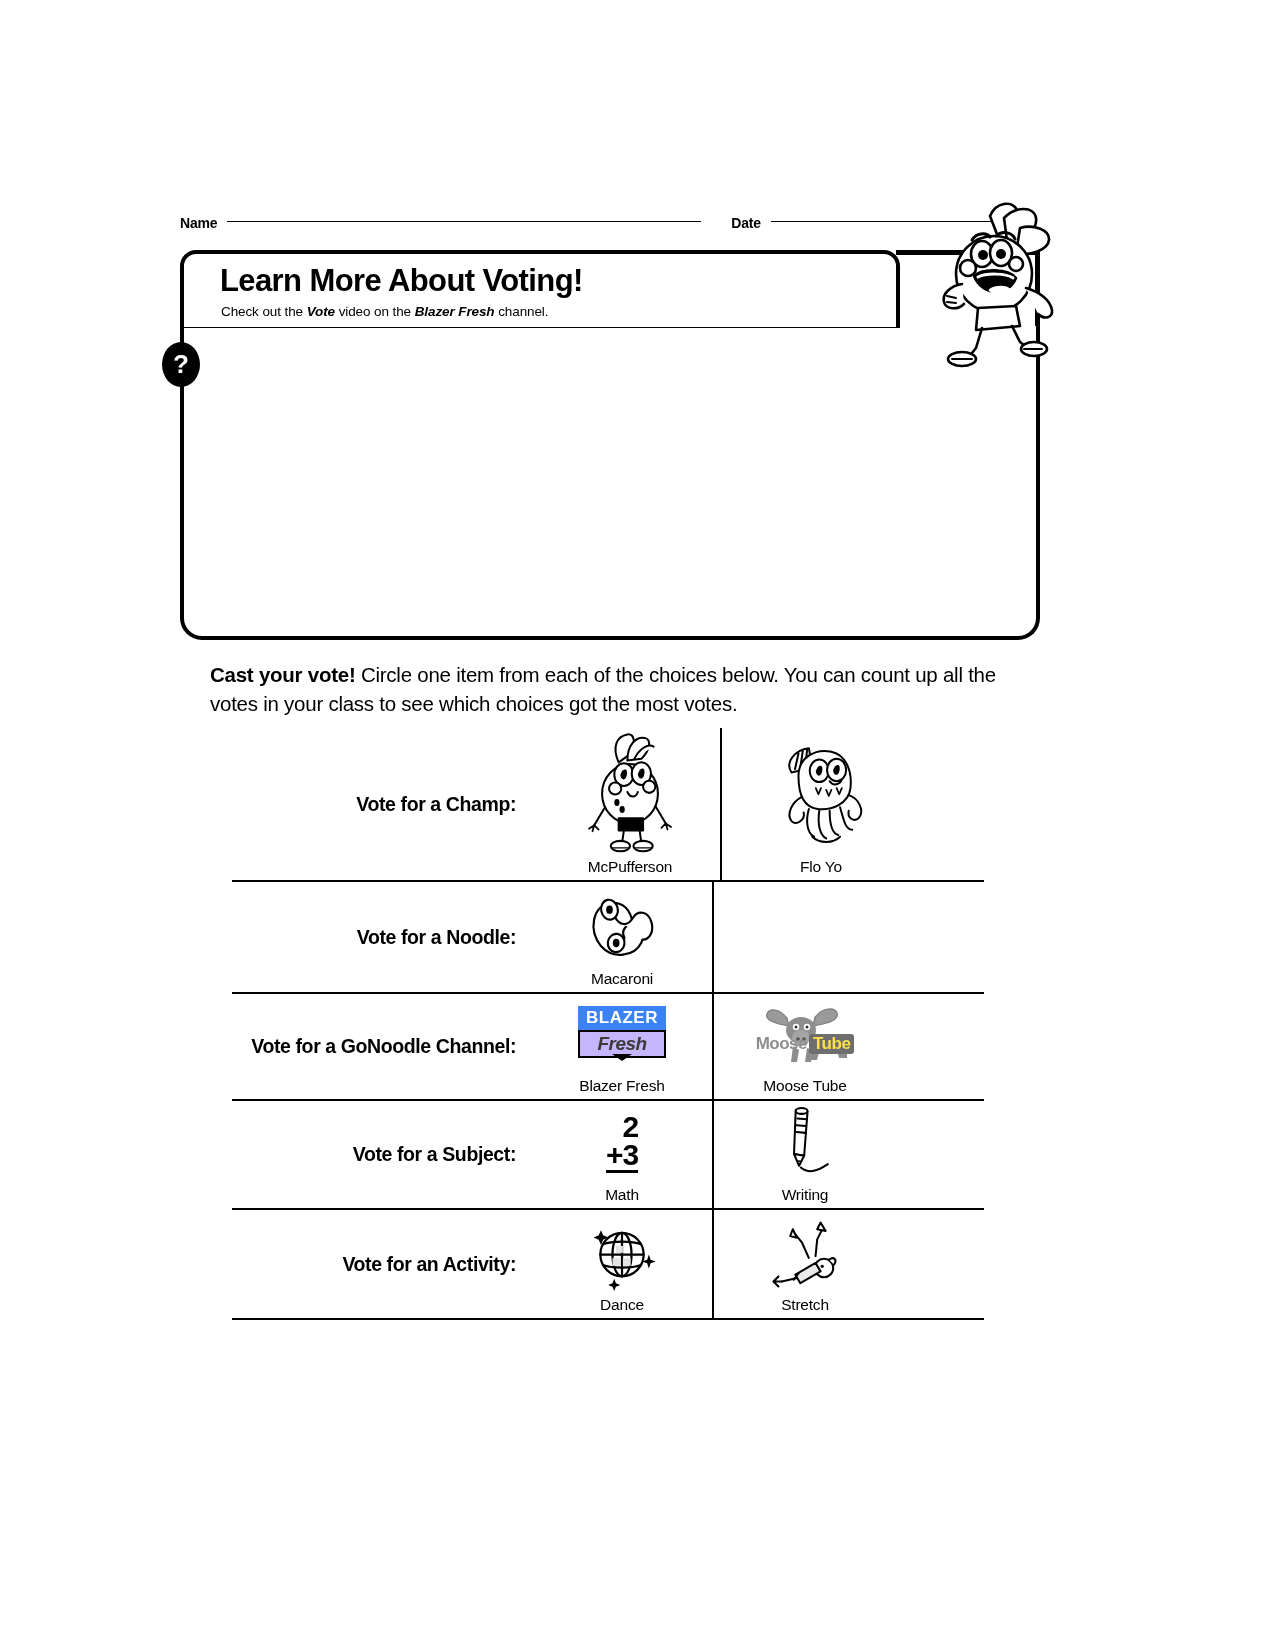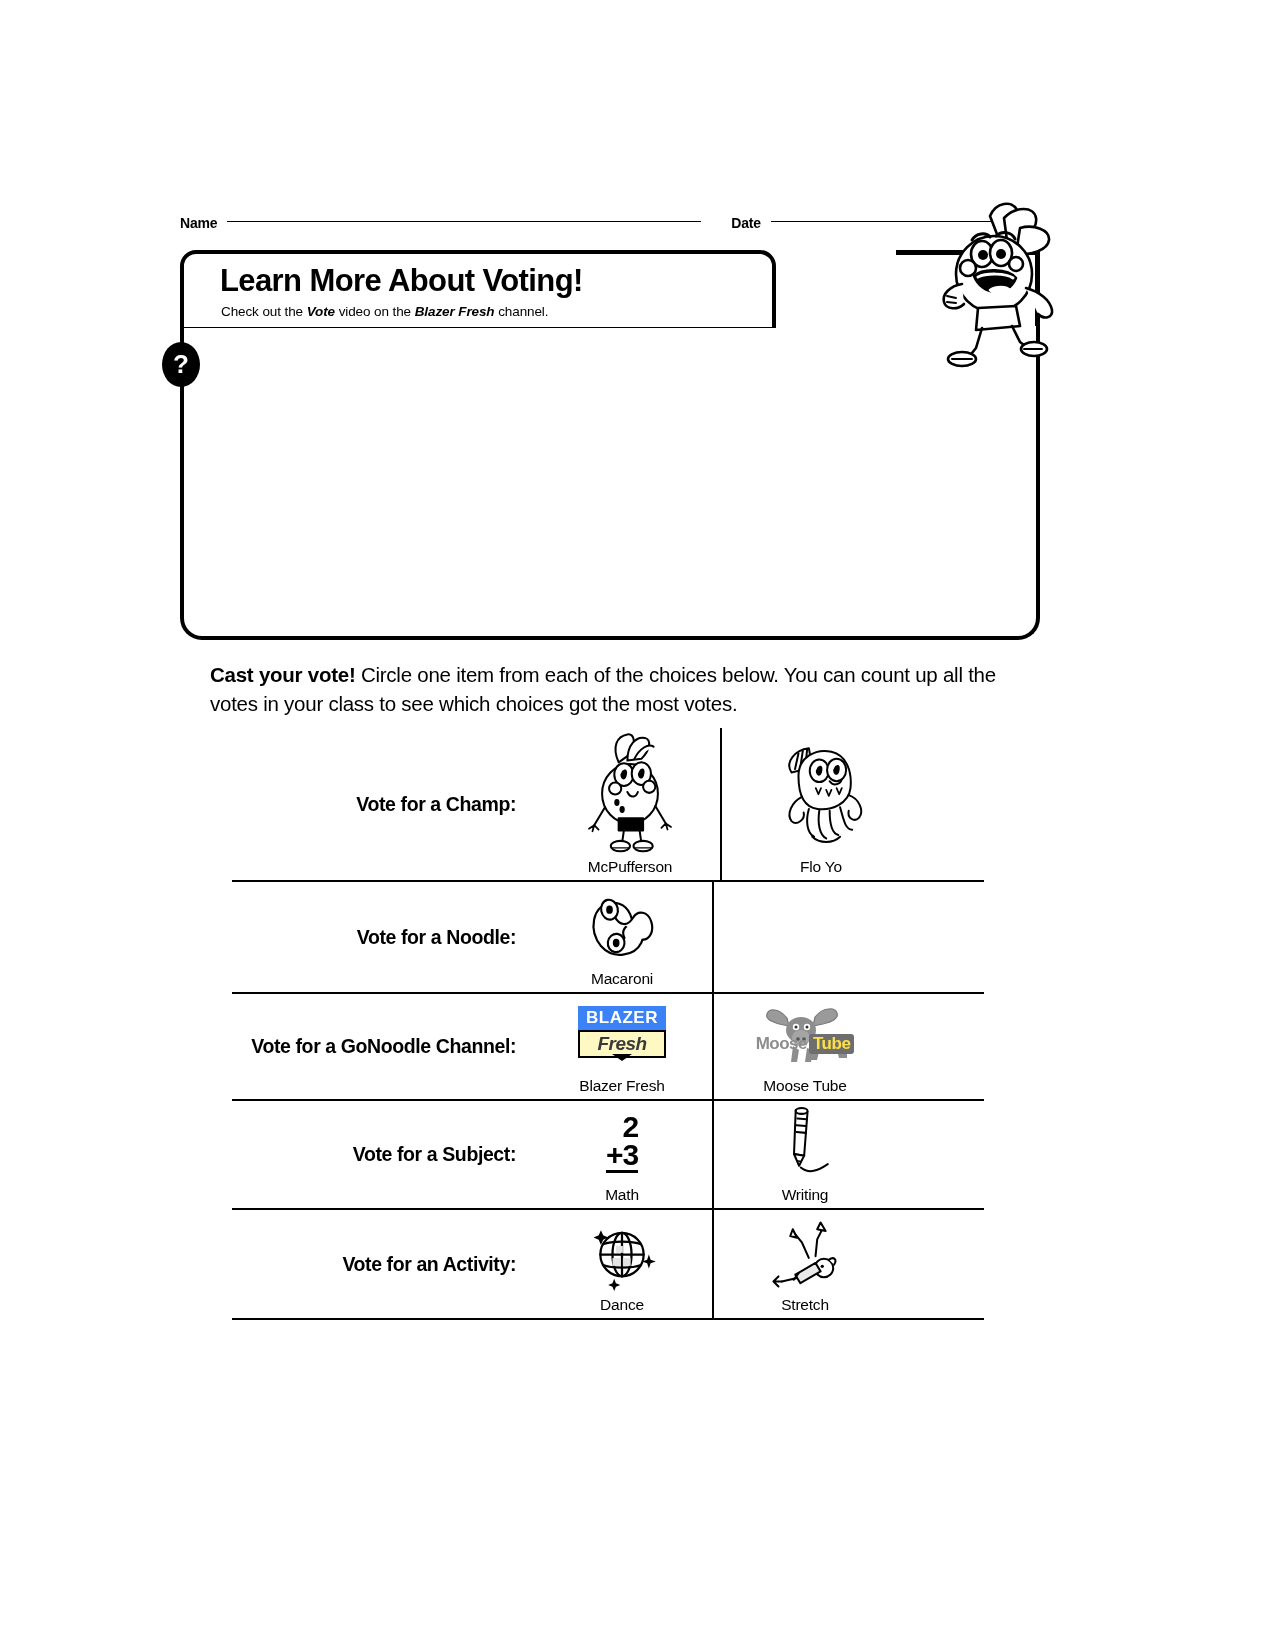--- a/index.html
+++ b/index.html
@@ -46,21 +46,21 @@
   }
   .nd-rule.name { width: 474px; }
   .nd-rule.date { width: 230px; }
   .nd-label.date { margin-left: 30px; }
 
   
   .title-box {
     position: absolute;
     left: 180px;
     top: 250px;
-    width: 596px;
+    width: 720px;
     height: 78px;
     border: 4.5px solid #000;
     border-bottom: 1px solid #000;
     border-radius: 16px 16px 0 0;
     box-sizing: border-box;
     background: #fff;
     z-index: 3;
   }
   .title-text {
     position: absolute;
@@ -282,21 +282,21 @@
     align-items: center;
     justify-content: center;
   }
   .bf-bot {
     position: absolute;
     left: 0; top: 24px;
     width: 88px;
     height: 28px;
     border: 2.5px solid #000;
     box-sizing: border-box;
-    background: #fef9c3;
+    background: #c4b5fd;
     display: flex;
     align-items: center;
     justify-content: center;
     font-style: italic;
     font-weight: bold;
     font-size: 19px;
     color: #3a3a3a;
     letter-spacing: -0.5px;
   }
   .bf-bow {

